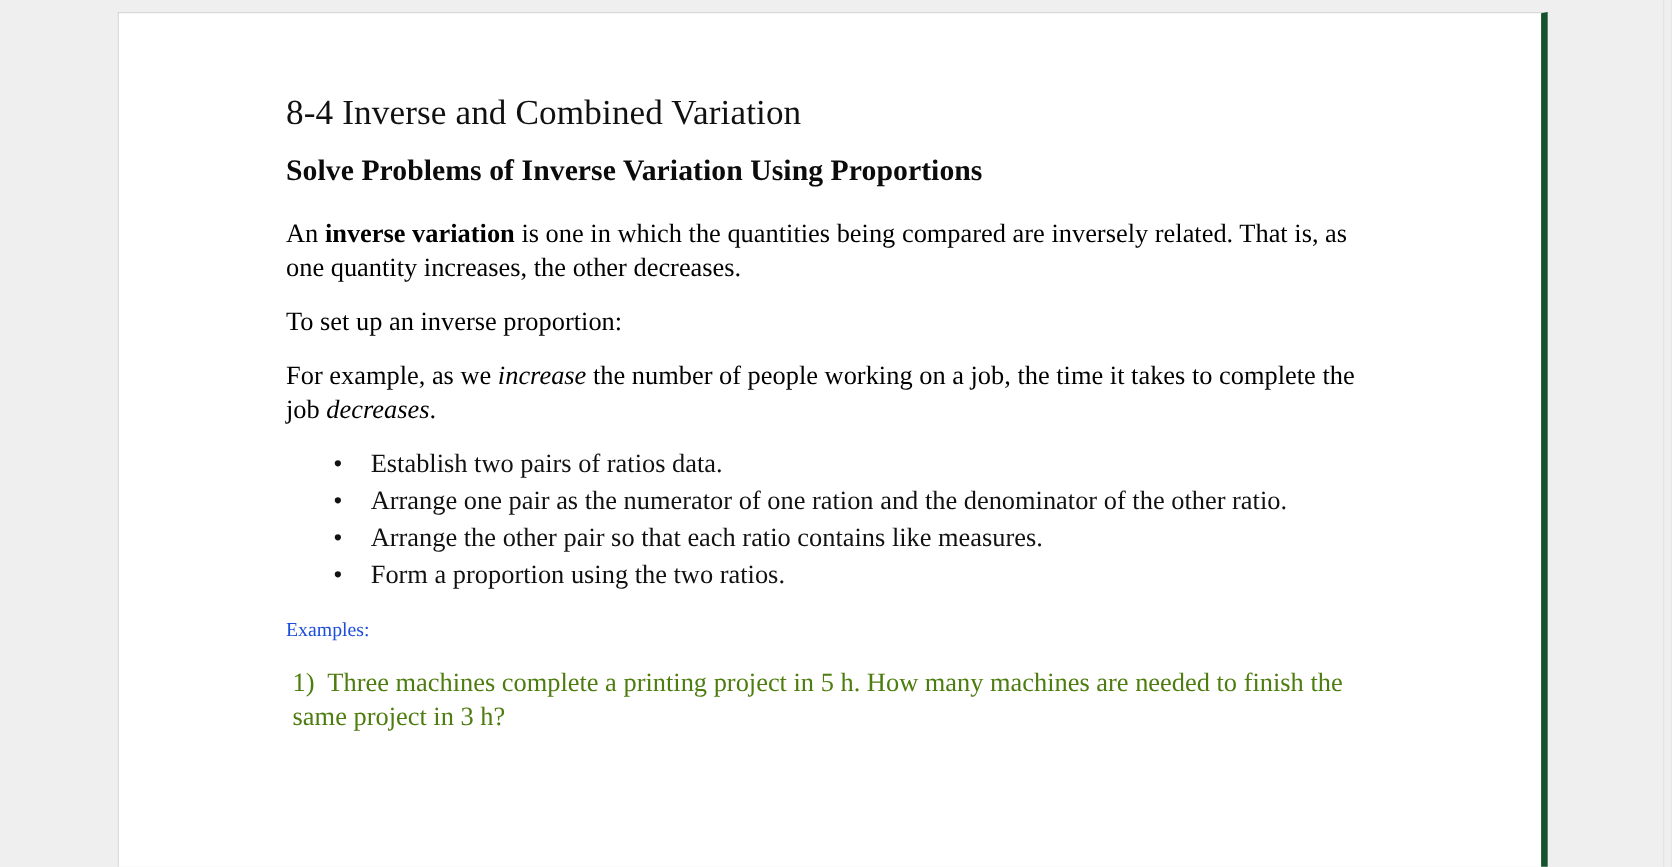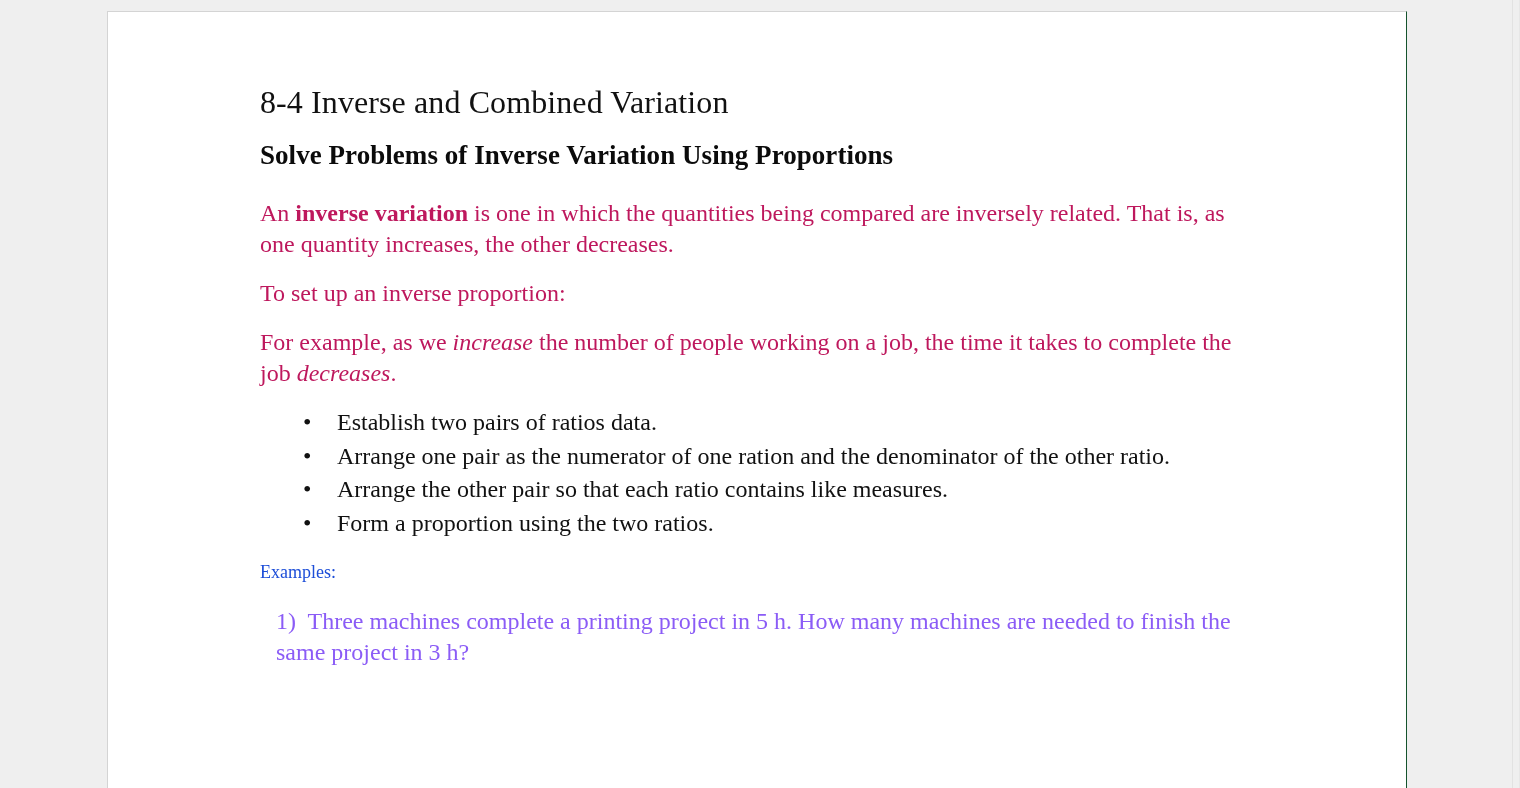--- a/index.html
+++ b/index.html
@@ -23,21 +23,21 @@
 
   
   .doc-page {
     position: absolute;
     left: 107px;
     top: 11px;
     width: 1300px;
     height: 777px;
     background: #ffffff;
     border-left: 1px solid #d4d4d4;
-    border-right: 1px solid #14532d;
+    border-right: 6px solid #14532d;
     border-top: 1px solid #d4d4d4;
     box-sizing: border-box;
     overflow: hidden;
   }
 
   .doc-body {
     position: absolute;
     left: 152px;
     top: 70px;
     width: 1000px;
@@ -57,21 +57,21 @@
     line-height: 34px;
     font-weight: bold;
     color: #0b0b0b;
     margin: 0 0 26px 0;
     letter-spacing: 0.05px;
   }
 
   .doc-para {
     font-size: 24px;
     line-height: 31px;
-    color: #be185d;
+    color: #000000;
     margin: 0 0 18px 0;
   }
 
   .doc-para.tight {
     margin-bottom: 17px;
   }
 
   .doc-para b { font-weight: bold; }
   .doc-para i { font-style: italic; }
 
@@ -100,22 +100,22 @@
   .examples-label {
     font-size: 18px;
     line-height: 31px;
     color: #1d4ed8;
     margin: 0 0 18px 0;
   }
 
   .numbered-item {
     font-size: 24px;
     line-height: 31px;
-    color: #8b5cf6;
-    margin: 16px;
+    color: #4d7c0f;
+    margin: 6px;
     white-space: pre-wrap;
   }
 
   
   .window-edge {
     position: absolute;
     right: 7px;
     top: 0;
     width: 1px;
     height: 788px;

